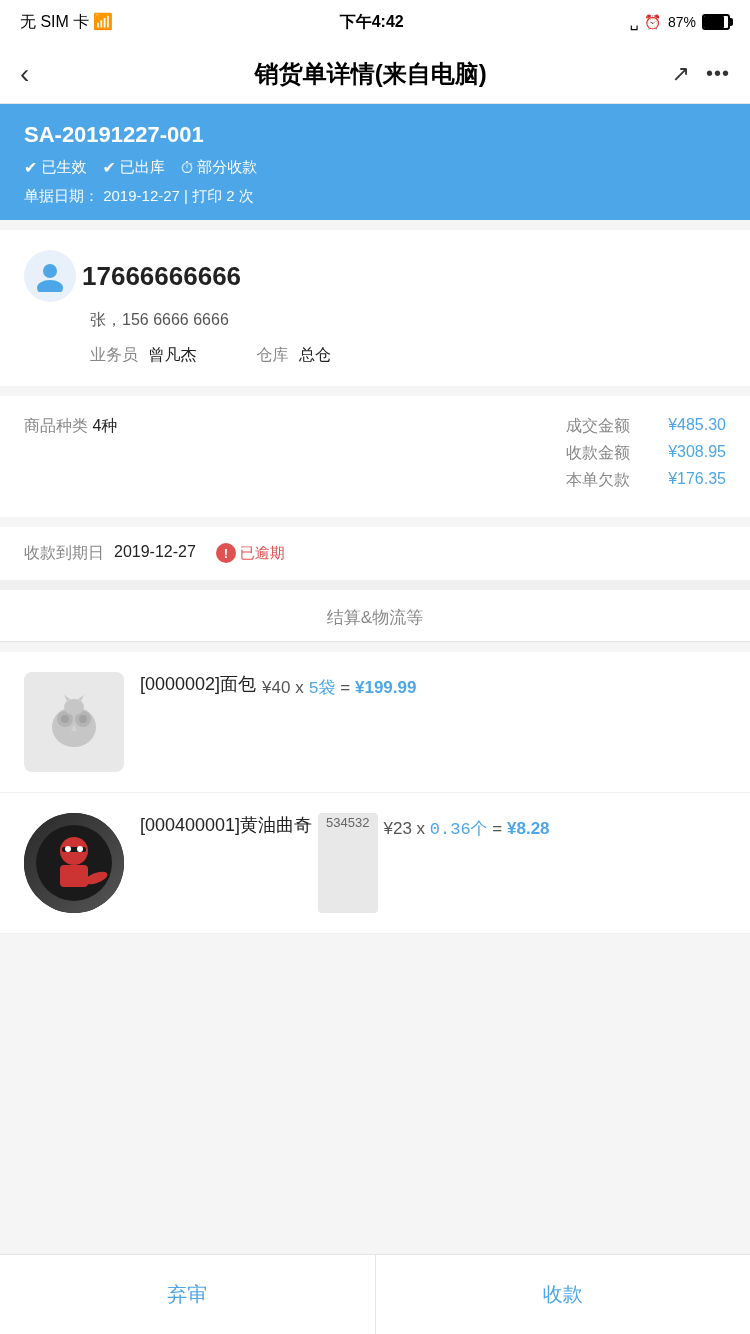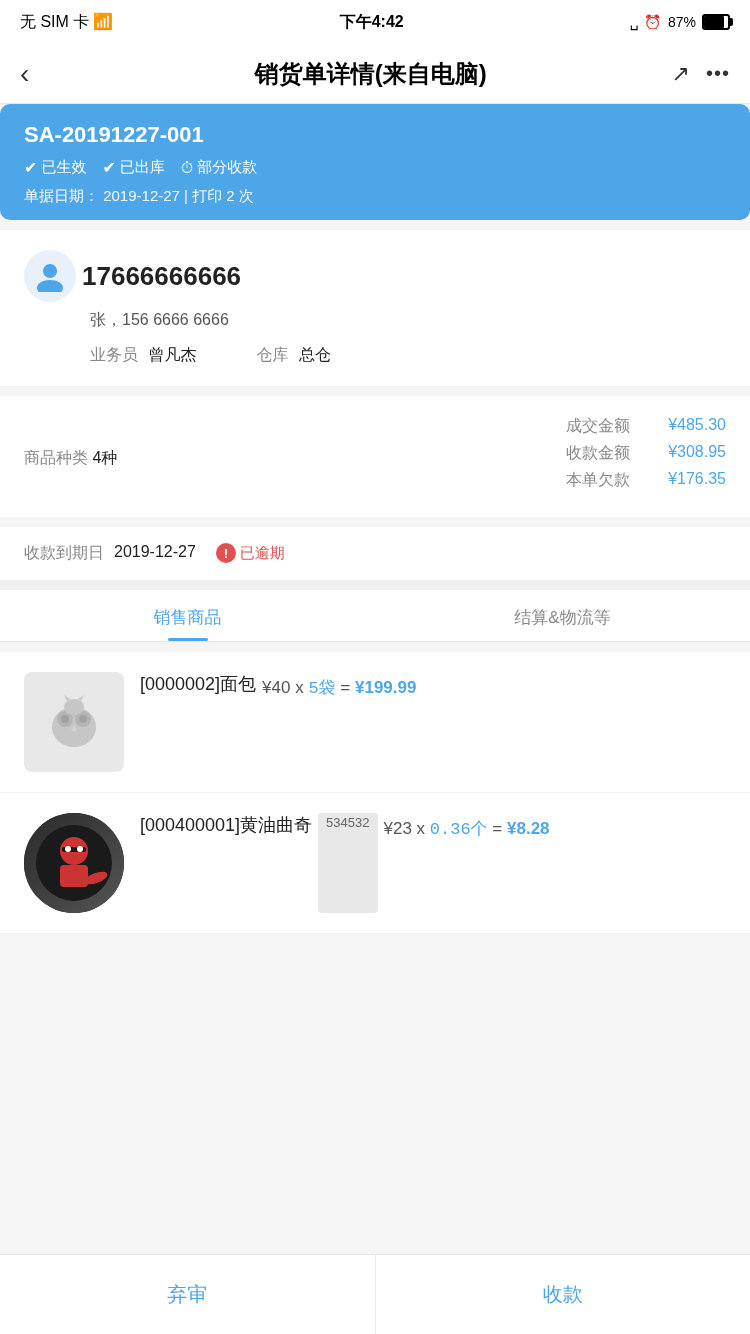--- a/index.html
+++ b/index.html
@@ -54,21 +54,20 @@
     .nav-icon {
       font-size: 22px;
       color: #333;
       cursor: pointer;
     }
 
     
     .header-banner {
       background: #4da6e8;
       padding: 18px 24px 14px;
-      border-radius: 10px;
     }
     .banner-order-id {
       font-size: 22px;
       font-weight: 700;
       color: #fff;
       margin-bottom: 10px;
     }
     .banner-badges {
       display: flex;
       gap: 16px;
@@ -136,21 +135,21 @@
 
     
     .summary-section {
       background: #fff;
       padding: 20px 24px;
       margin-top: 10px;
       display: flex;
       justify-content: space-between;
       align-items: flex-start;
     }
-    .summary-left { font-size: 16px; color: #555; margin-top: 32px; }
+    .summary-left { font-size: 16px; color: #555; }
     .summary-label { color: #888; }
     .summary-count { color: #222; font-weight: 500; }
     .summary-right { text-align: right; }
     .summary-row {
       display: flex;
       justify-content: flex-end;
       gap: 16px;
       margin-bottom: 6px;
       font-size: 16px;
     }
@@ -398,23 +397,20 @@
   <span class="due-date">2019-12-27</span>
   <span class="overdue-badge">
     <span class="overdue-icon">!</span>
     <span>已逾期</span>
   </span>
 </div>
 
 <div class="divider"></div>
 
 <div class="tabs">
-  <div class="tab active">
-    <span>销售商品</span>
-  </div>
   <div class="tab">
     <span>结算&amp;物流等</span>
   </div>
 </div>
 
 <div class="product-list">
 
   <div class="product-item">
     <div class="product-thumb">
 

